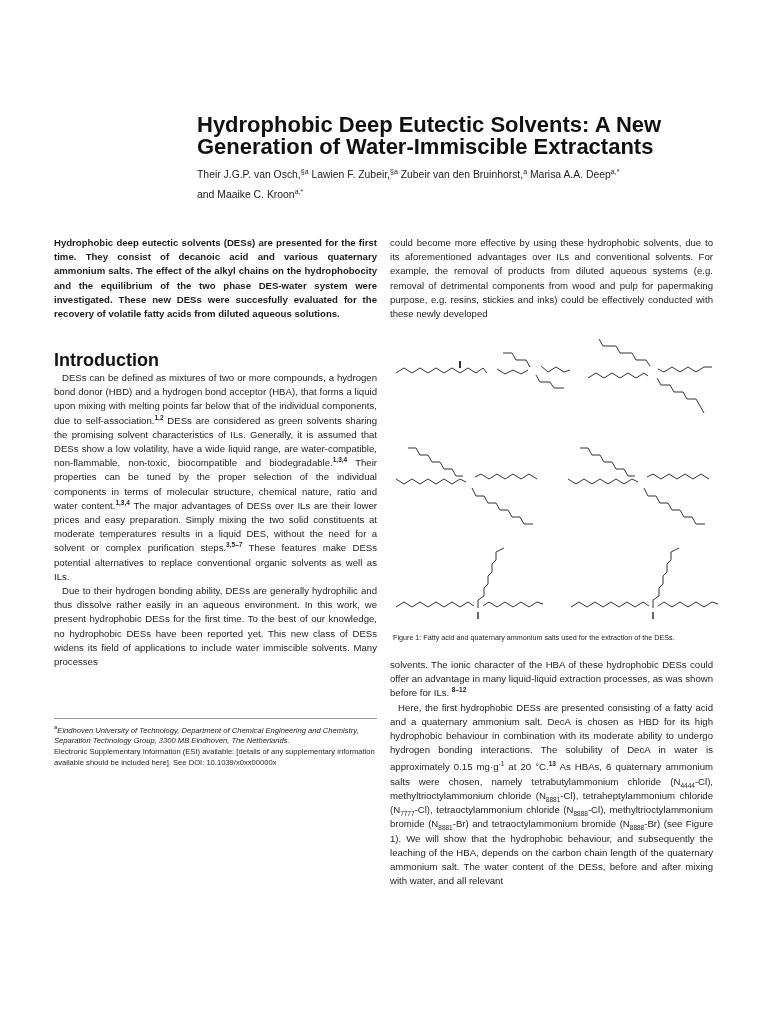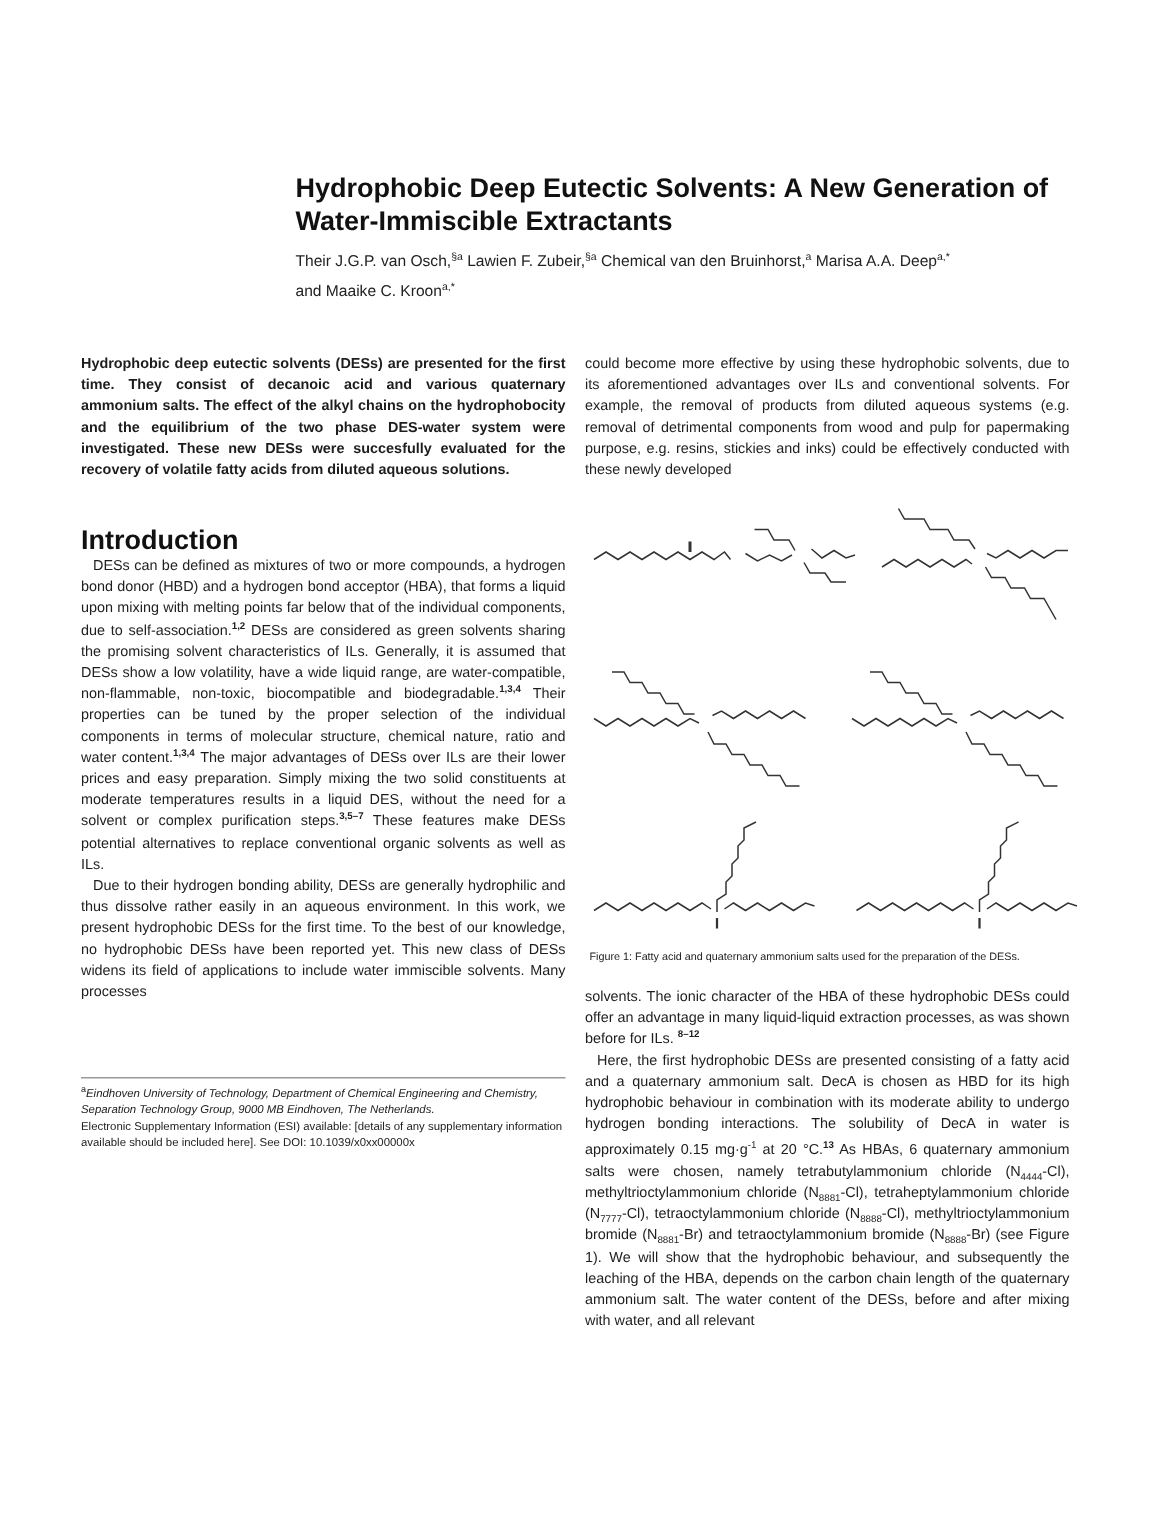--- a/index.html
+++ b/index.html
@@ -1,19 +1,19 @@
 <!DOCTYPE html>
 <html><head>
 <meta charset="utf-8">
 <style>
   html, body { margin: 0; padding: 0; background: #ffffff; }
   body { width: 768px; height: 1024px; position: relative; overflow: hidden;
          font-family: "Liberation Sans", "DejaVu Sans", sans-serif; color: #1a1a1a; }
   .title { position: absolute; left: 197px; top: 114px; width: 530px;
-           font-size: 18px; font-weight: bold; line-height: 22px; color: #111; }
+           font-size: 22px; font-weight: bold; line-height: 22px; color: #111; }
   .authors { position: absolute; left: 197px; top: 163px; width: 530px;
              font-size: 10.4px; line-height: 17px; color: #222; }
   .authors sup { font-size: 7px; }
   .col { position: absolute; font-size: 9.6px; line-height: 14.2px; text-align: justify; color: #1d1d1d; }
   .col p { margin: 0; }
   .left { left: 54px; width: 323px; }
   .right { left: 390px; width: 323px; }
   .abstract { top: 236px; font-weight: bold; }
   .intro-h { position: absolute; left: 54px; top: 350px; font-size: 18px; font-weight: bold; color: #111; }
   .intro { top: 371px; }
@@ -31,37 +31,37 @@
   svg polyline { fill: none; stroke: #333; stroke-width: 1; }
 </style>
 </head>
 <body>
 
 <div class="title">Hydrophobic Deep Eutectic Solvents: A New Generation of Water-Immiscible Extractants</div>
 
 <div class="authors">
   <span>Their J.G.P. van Osch,</span><sup>§a</sup>
   <span>Lawien F. Zubeir,</span><sup>§a</sup>
-  <span>Chemical van den Bruinhorst,</span><sup>a</sup>
+  <span>Zubeir van den Bruinhorst,</span><sup>a</sup>
   <span>Marisa A.A. Deep</span><sup>a,*</sup><br>
   <span>and Maaike C. Kroon</span><sup>a,*</sup>
 </div>
 
 <div class="col left abstract">Hydrophobic deep eutectic solvents (DESs) are presented for the first time. They consist of decanoic acid and various quaternary ammonium salts. The effect of the alkyl chains on the hydrophobocity and the equilibrium of the two phase DES-water system were investigated. These new DESs were succesfully evaluated for the recovery of volatile fatty acids from diluted aqueous solutions.</div>
 
 <div class="intro-h">Introduction</div>
 
 <div class="col left intro">
   <p class="indent"><span>DESs can be defined as mixtures of two or more compounds, a hydrogen bond donor (HBD) and a hydrogen bond acceptor (HBA), that forms a liquid upon mixing with melting points far below that of the individual components, due to self-association.</span><sup class="r">1,2</sup><span> DESs are considered as green solvents sharing the promising solvent characteristics of ILs. Generally, it is assumed that DESs show a low volatility, have a wide liquid range, are water-compatible, non-flammable, non-toxic,  biocompatible and  biodegradable.</span><sup class="r">1,3,4</sup><span> Their properties can be tuned by the proper selection of the individual components in terms of molecular structure, chemical nature, ratio and water content.</span><sup class="r">1,3,4</sup><span> The major advantages of DESs over ILs are their lower prices and easy preparation. Simply mixing the two solid constituents at moderate temperatures results in a liquid DES, without the need for a solvent or complex purification steps.</span><sup class="r">3,5–7</sup><span> These features make DESs potential alternatives to replace conventional organic solvents as well as ILs.</span></p>
   <p class="indent">Due to their hydrogen bonding ability, DESs are generally hydrophilic and thus dissolve rather easily in an aqueous environment. In this work, we present hydrophobic DESs for the first time. To the best of our knowledge, no hydrophobic DESs have been reported yet. This new class of DESs widens its field of applications to include water immiscible solvents. Many processes</p>
 </div>
 
 <div class="fnrule"></div>
 <div class="footnotes">
-  <div><sup style="font-size:6px">a</sup><i>Eindhoven University of Technology, Department of Chemical Engineering and Chemistry, Separation Technology Group, 9000 MB Eindhoven, The Netherlands.</i></div>
+  <div><sup style="font-size:6px">a</sup><i>Eindhoven University of Technology, Department of Chemical Engineering and Chemistry, Separation Technology Group, 3300 MB Eindhoven, The Netherlands.</i></div>
   <div>Electronic Supplementary Information (ESI) available: [details of any supplementary information available should be included here]. See DOI: 10.1039/x0xx00000x</div>
 </div>
 
 <div class="col right r1">could become more effective by using these hydrophobic solvents, due to its aforementioned advantages over ILs and conventional solvents. For example, the removal of products from diluted aqueous systems (e.g. removal of detrimental components from wood and pulp for papermaking purpose, e.g. resins, stickies and inks) could be effectively conducted with these newly developed</div>
 
 <svg class="figure" viewBox="0 0 335 290" width="335" height="290">
 
   <g>
     <polyline points="8,37 16,32 24,37 32,32 40,37 48,32 56,37 64,32 72,37 80,32 88,37 95,32 99,37"></polyline>
     <polyline points="72,25 72,32" style="stroke-width:2"></polyline>
@@ -103,18 +103,18 @@
   </g>
 
   <g>
     <polyline points="291,212 283,216 283,224 279,228 279,236 275,240 275,248 271,252 271,260 265,264 265,272"></polyline>
     <polyline points="183,271 191,266 199,271 207,266 215,271 223,266 231,271 239,266 247,271 255,266 261,270"></polyline>
     <polyline points="270,270 276,266 284,271 292,266 300,271 308,266 316,271 324,266 330,268"></polyline>
     <polyline points="265,276 265,283" style="stroke-width:1.5"></polyline>
   </g>
 </svg>
 
-<div class="figcap">Figure 1: Fatty acid and quaternary ammonium salts used for the preparation of the DESs.</div>
+<div class="figcap">Figure 1: Fatty acid and quaternary ammonium salts used for the extraction of the DESs.</div>
 
 <div class="col right r2">
   <p><span>solvents. The ionic character of the HBA of these hydrophobic DESs could offer an advantage in many liquid-liquid extraction processes, as was shown before for ILs. </span><sup class="r">8–12</sup></p>
   <p class="indent"><span>Here, the first hydrophobic DESs are presented consisting of a fatty acid and a quaternary ammonium salt. DecA is chosen as HBD for its high hydrophobic behaviour in combination with its moderate ability to undergo hydrogen bonding interactions. The solubility of DecA in water is approximately 0.15 mg·g</span><sup style="font-size:6.5px">-1</sup><span> at 20 °C.</span><sup class="r">13</sup><span> As HBAs, 6 quaternary ammonium salts were chosen, namely tetrabutylammonium chloride (N</span><sub>4444</sub><span>-Cl), methyltrioctylammonium chloride (N</span><sub>8881</sub><span>-Cl), tetraheptylammonium chloride (N</span><sub>7777</sub><span>-Cl), tetraoctylammonium chloride (N</span><sub>8888</sub><span>-Cl), methyltrioctylammonium bromide (N</span><sub>8881</sub><span>-Br) and tetraoctylammonium bromide (N</span><sub>8888</sub><span>-Br) (see Figure 1). We will show that the hydrophobic behaviour, and subsequently the leaching of the HBA, depends on the carbon chain length of the quaternary ammonium salt. The water content of the DESs, before and after mixing with water, and all relevant</span></p>
 </div>
 
 </body></html>

